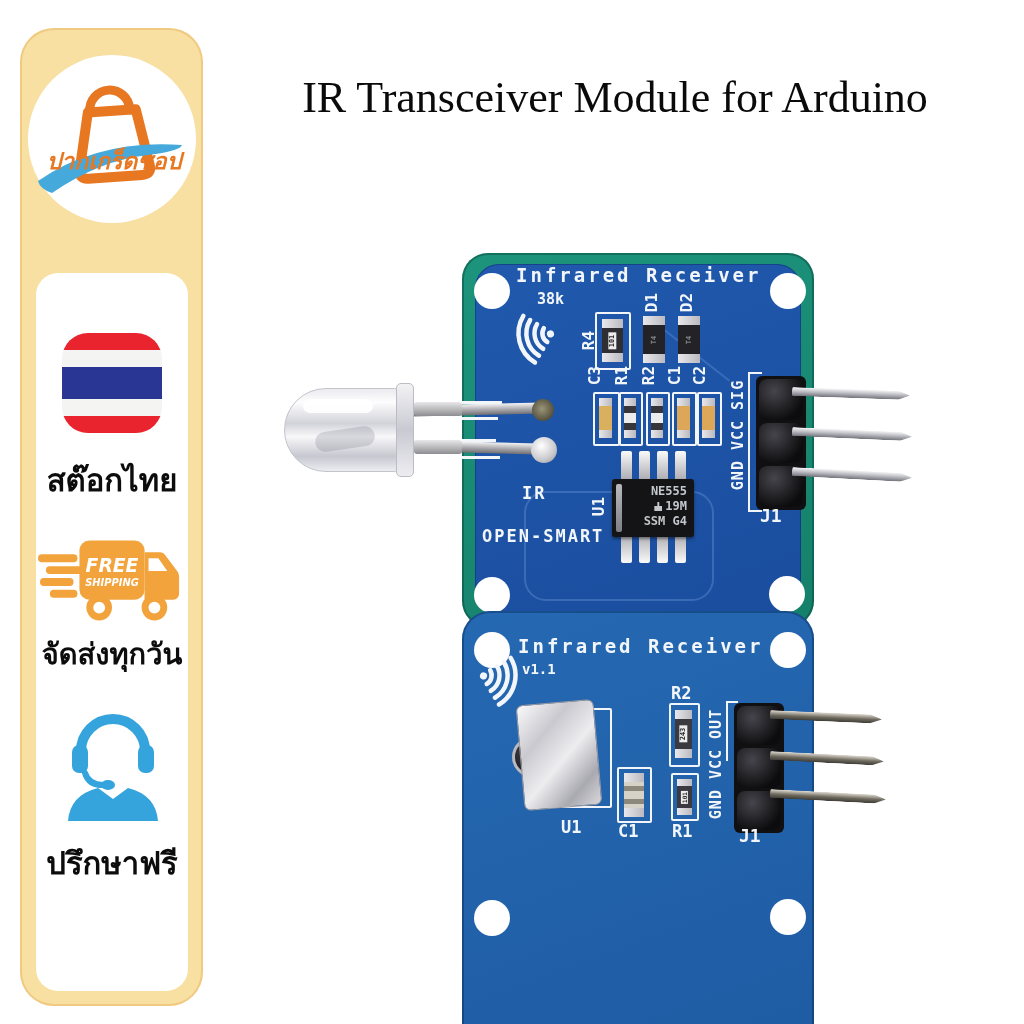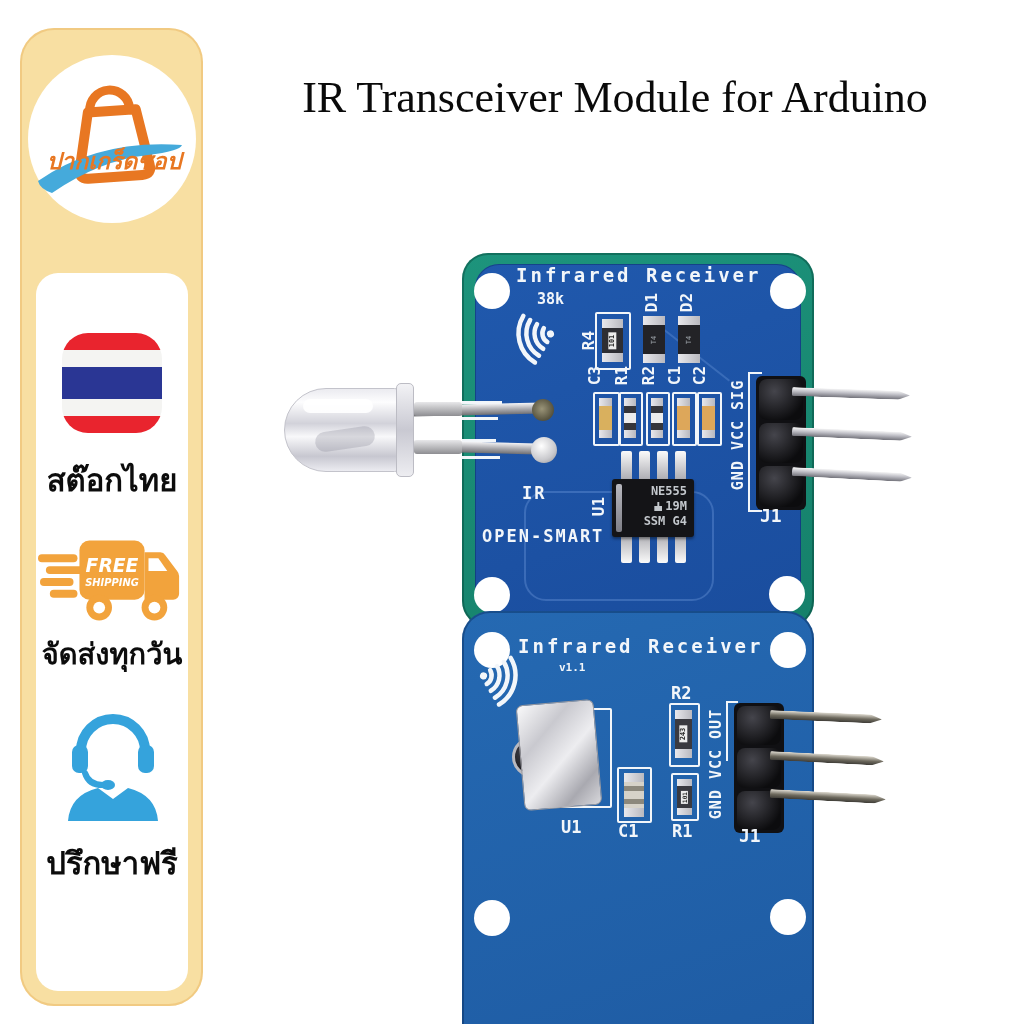--- a/index.html
+++ b/index.html
@@ -299,21 +299,21 @@
        background:linear-gradient(180deg,#f2f2f5,#c9c9d2 50%,#ededf1);"></div>
 
   <div class="abs board board-receiver">
 
     <div class="abs hole" style="left:12px;top:21px;"></div>
     <div class="abs hole" style="left:308px;top:21px;"></div>
     <div class="abs hole" style="left:12px;top:289px;"></div>
     <div class="abs hole" style="left:308px;top:288px;"></div>
 
     <div class="abs silk" style="left:56px;top:24px;font-size:19px;letter-spacing:3px;">Infrared Receiver</div>
-    <div class="abs silk" style="left:60px;top:50px;font-size:11px;margin-left:37px;">v1.1</div>
+    <div class="abs silk" style="left:60px;top:50px;font-size:14px;">v1.1</div>
 
     <svg class="abs" style="left:12px;top:42px;transform:rotate(14deg) scaleX(-1);" width="52" height="54" viewBox="0 0 52 54">
       <g stroke="#F2F6FA" stroke-width="4.5" fill="none" stroke-linecap="round">
         <path d="M37.9,19.9 A10,10 0 0 0 37.9,34.1"></path>
         <path d="M32.3,14.3 A18,18 0 0 0 32.3,39.7"></path>
         <path d="M26.6,8.6  A26,26 0 0 0 26.6,45.4"></path>
         <path d="M21.0,3.0  A34,34 0 0 0 21.0,51.0"></path>
       </g>
       <circle cx="43" cy="27" r="3.6" fill="#F2F6FA"></circle>
     </svg>

